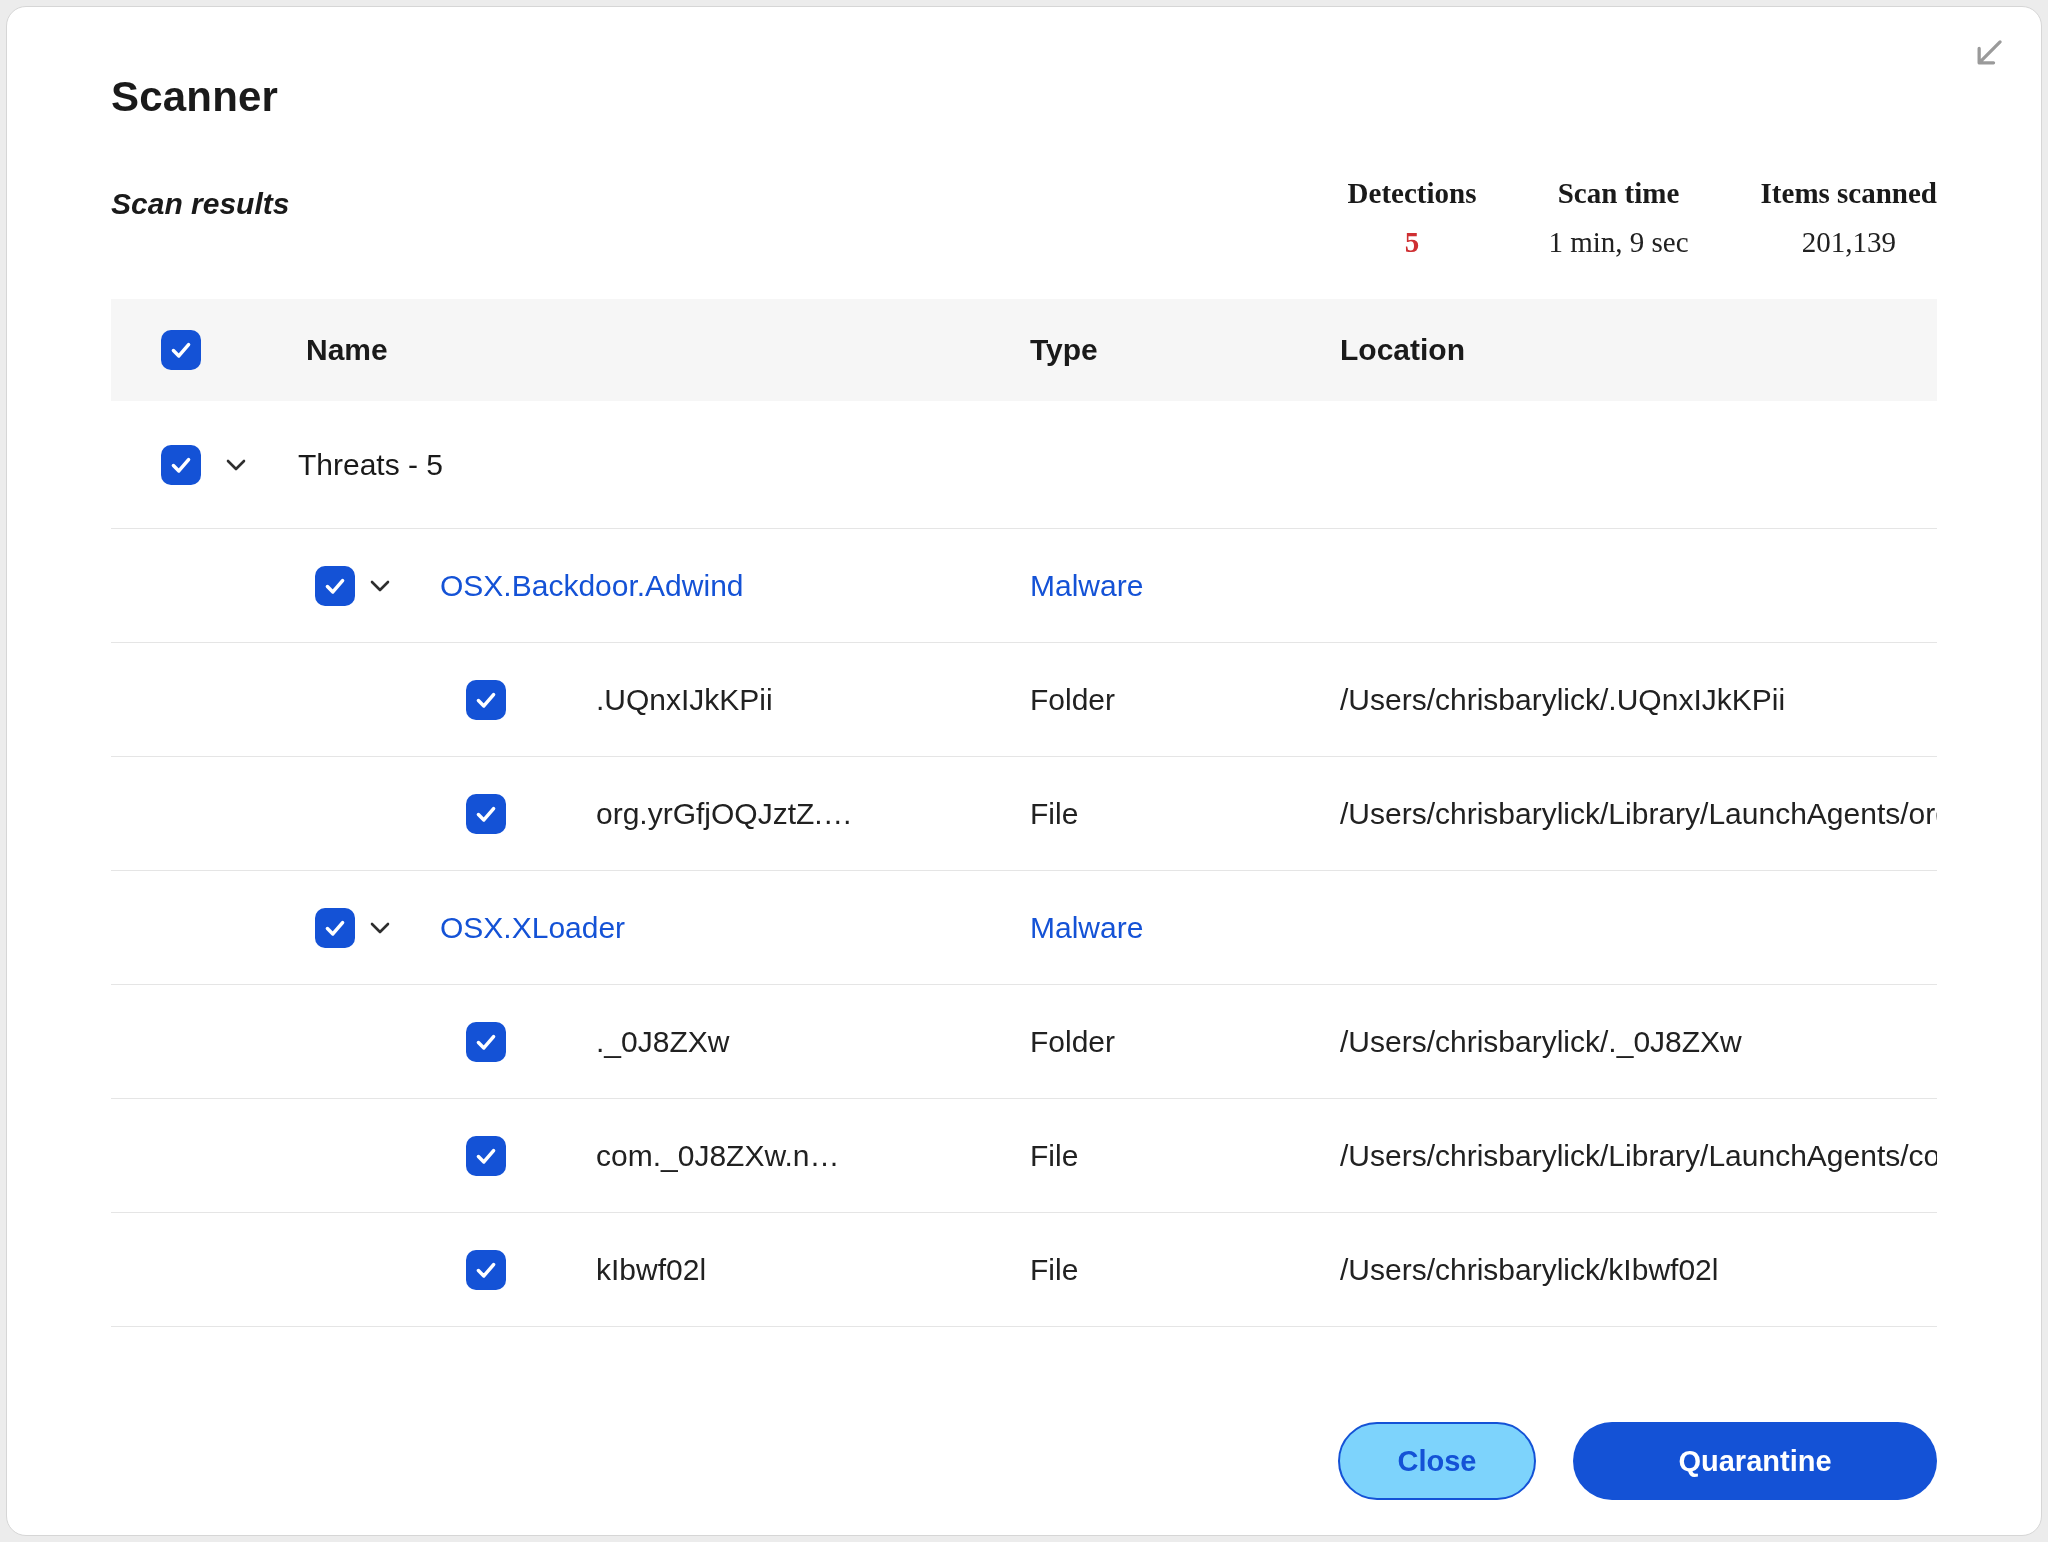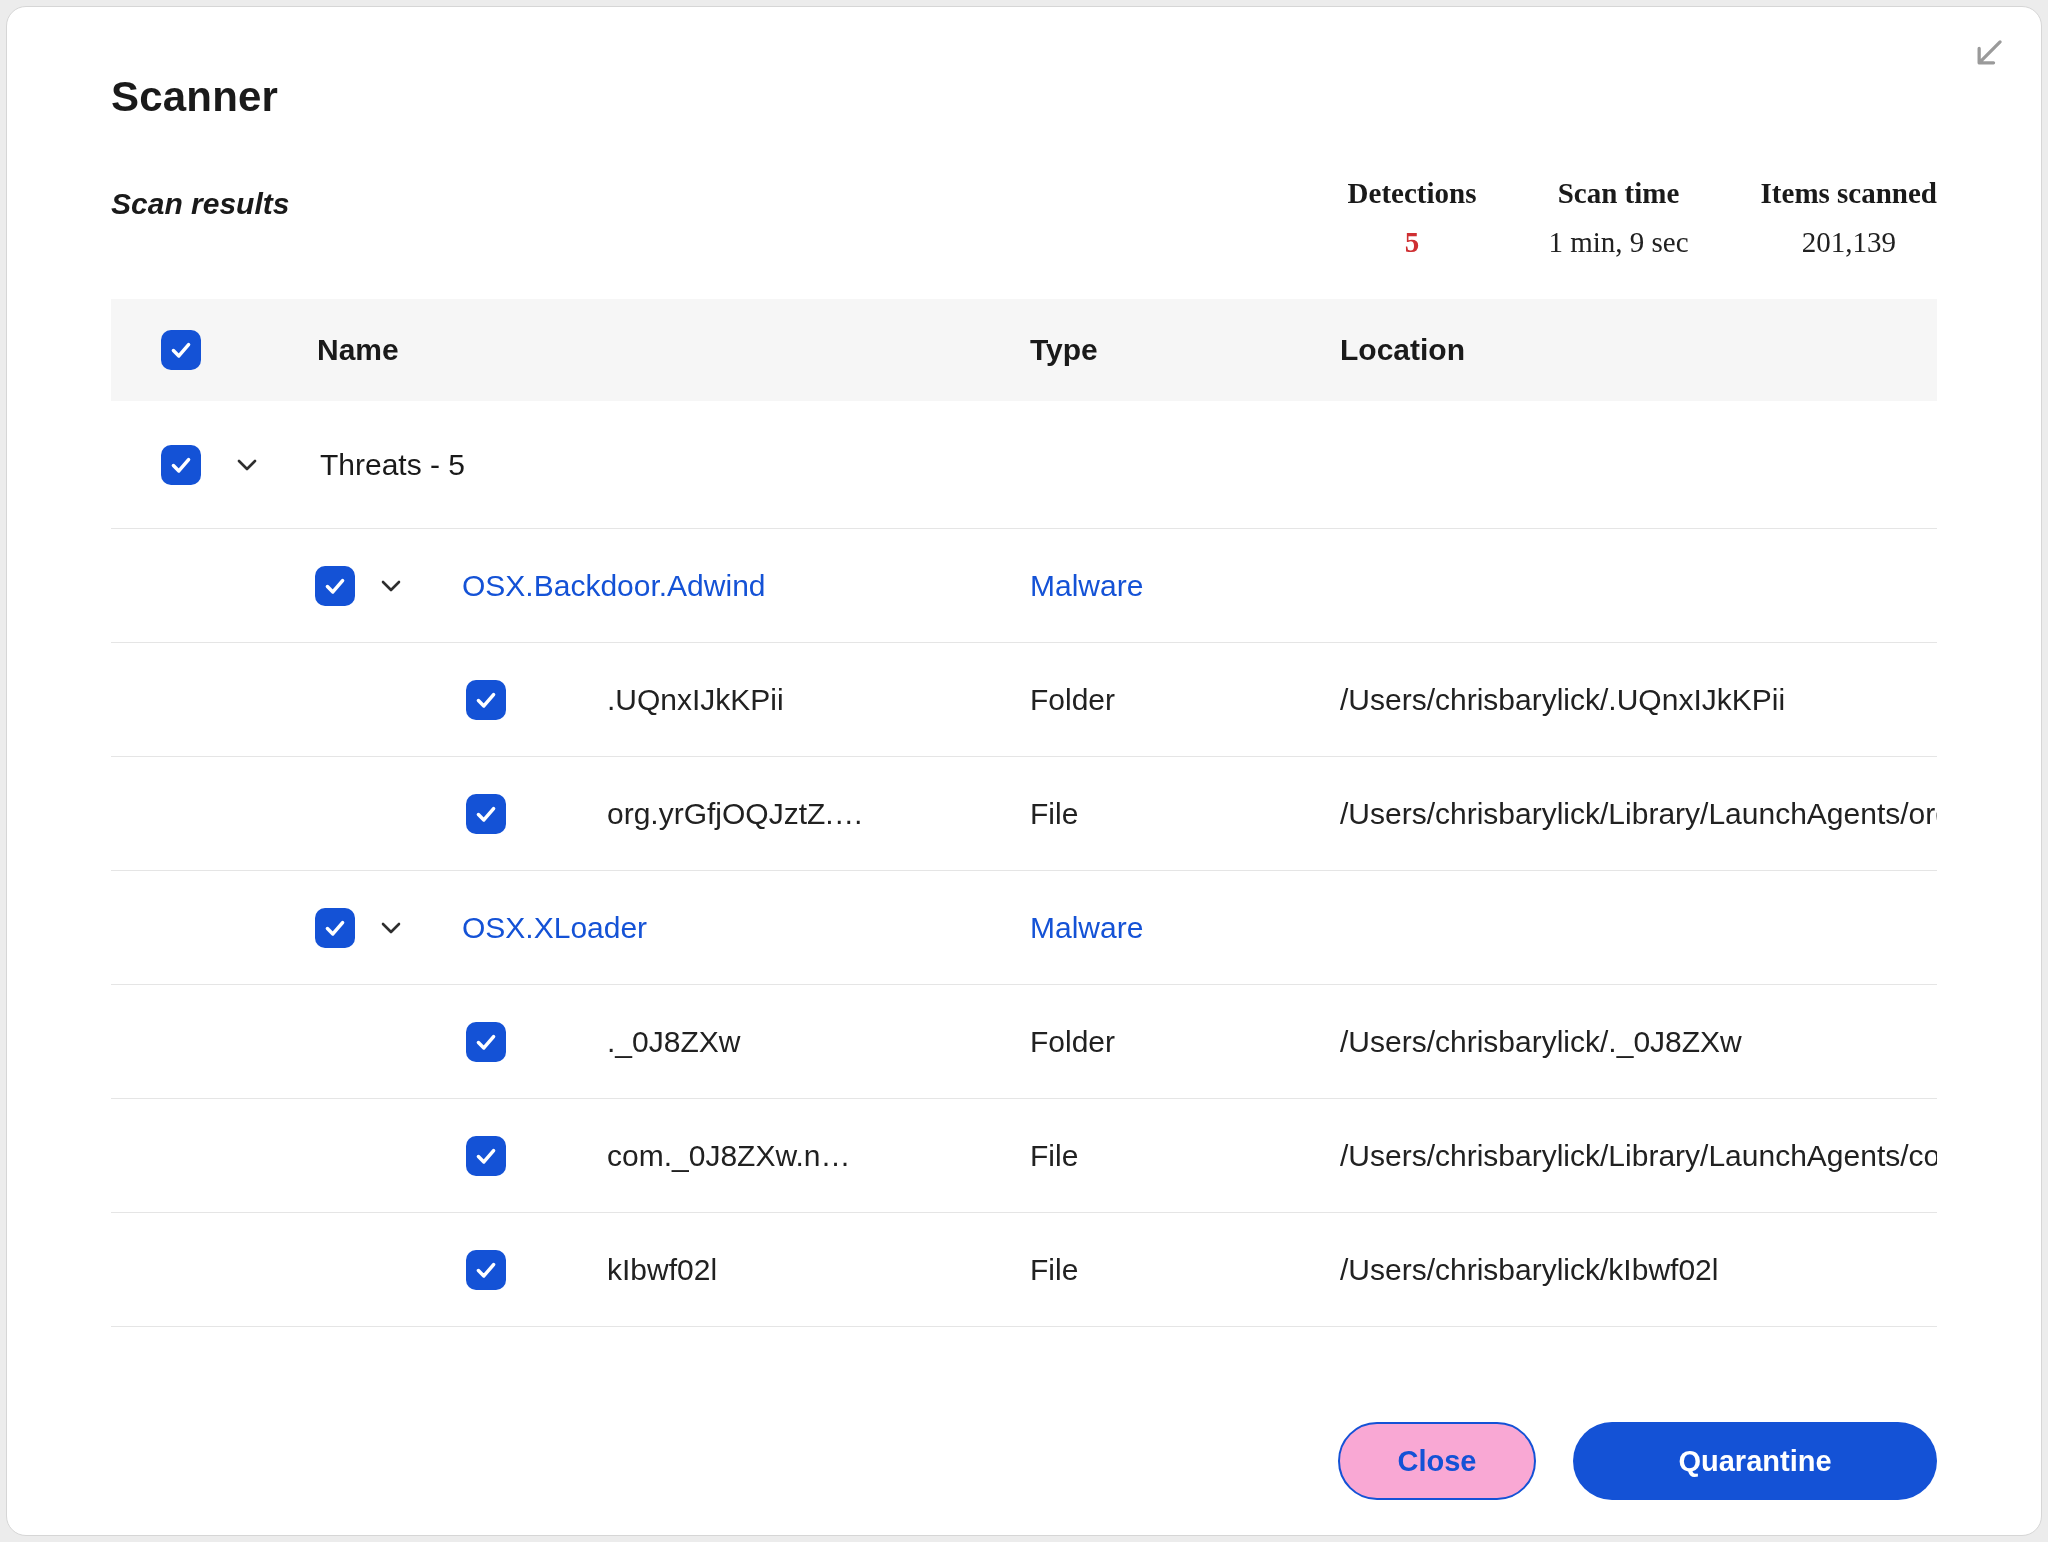--- a/index.html
+++ b/index.html
@@ -62,21 +62,21 @@
 
   .table{margin-top:40px;}
   .row{
     display:flex;
     align-items:center;
     border-bottom:1px solid var(--row-border);
     height:114px;
   }
   .header-row{height:102px;background:var(--header-bg);border-bottom:none;}
   .group-row{height:128px;}
-  .cell-name{width:881px;display:flex;align-items:center;flex:0 0 881px;gap:11px;}
+  .cell-name{width:881px;display:flex;align-items:center;flex:0 0 881px;}
   .cell-type{width:310px;flex:0 0 310px;font-size:30px;margin-left:38px;}
   .cell-loc{flex:1;font-size:30px;white-space:nowrap;overflow:hidden;}
   .lvl0{padding-left:50px;}
   .lvl1{padding-left:204px;}
   .lvl2{padding-left:355px;}
 
   .hdr{font-size:30px;font-weight:700;color:var(--text-head);}
   .header-row .col-label{margin-left:105px;}
 
   .checkbox{
@@ -106,21 +106,21 @@
     height:78px;
     border-radius:40px;
     font-size:29px;
     font-weight:700;
     font-family:"Liberation Sans","DejaVu Sans",sans-serif;
     cursor:pointer;
     display:flex;align-items:center;justify-content:center;
   }
   .btn-outline{
     width:198px;
-    background:#f9a8d4;
+    background:#7dd3fc;
     border:2px solid var(--accent);
     color:var(--accent);
   }
   .btn-primary{
     width:364px;
     background:var(--accent);
     border:none;
     color:#ffffff;
   }
 </style>

